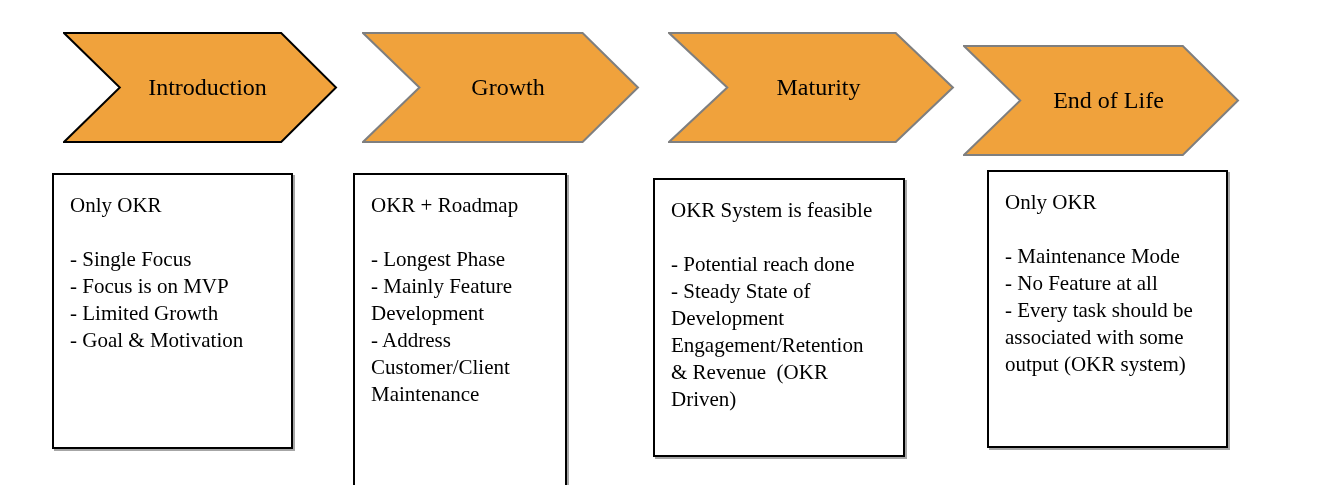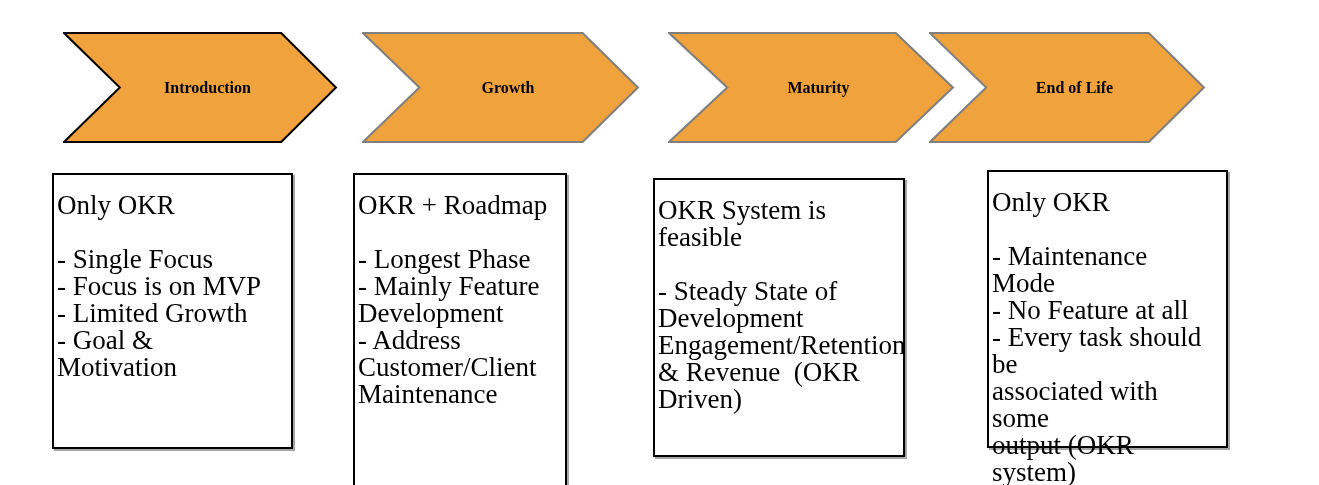--- a/index.html
+++ b/index.html
@@ -33,38 +33,38 @@
   }
   .chevron polygon {
     fill: var(--chevron-fill, #F0A23C);
     stroke: var(--chevron-stroke-rest, #7F7F7F);
     stroke-width: 2;
   }
   .p1 .chevron polygon { stroke: var(--chevron-stroke-first, #000000); }
   .chevron .label {
     position: relative;
     z-index: 1;
-    font-weight: bold;
-    font-size: 16px;
+    font-weight: normal;
+    font-size: 24px;
     margin-left: 34px; 
     margin-right: 20px;
     white-space: nowrap;
   }
   .p1 .chevron { left: 63px;  width: 275px; }
   .p2 .chevron { left: 362px; width: 278px; }
   .p3 .chevron { left: 668px; width: 287px; }
-  .p4 .chevron { left: 929px; width: 277px; }
+  .p4 .chevron { left: 963px; width: 277px; margin-top: 13px; }
 
   .box {
     position: absolute;
     background: var(--box-background, #ffffff);
     border: 2px solid var(--box-border, #000000);
     box-shadow: 2px 2px 0 rgba(0,0,0,0.35);
-    padding: 17px 12px 10px 3px;
-    font-size: 27px;
+    padding: 17px 12px 10px 16px;
+    font-size: 21px;
     line-height: 27px;
   }
   .p1 .box { left: 52px;  top: 173px; width: 241px; height: 276px; }
   .p2 .box { left: 353px; top: 173px; width: 214px; height: 332px; }
   .p3 .box { left: 653px; top: 178px; width: 252px; height: 279px; }
   .p4 .box { left: 987px; top: 170px; width: 241px; height: 278px; }
 
   .box-title { margin: 0 0 27px 0; white-space: pre-wrap; }
   .box-line  { white-space: pre-wrap; }
 </style>
@@ -114,20 +114,21 @@
   <div class="phase p3">
     <div class="chevron">
       <svg viewBox="0 0 276 111" preserveAspectRatio="none">
         <polygon points="1,1 219,1 274,55.5 219,110 1,110 57,55.5"></polygon>
       </svg>
       <span class="label">Maturity</span>
     </div>
     <div class="box">
       <div class="box-title">OKR System is feasible</div>
       <div class="box-body">
+          <div class="box-line">- Potential reach done</div>
           <div class="box-line">- Steady State of</div>
           <div class="box-line">Development</div>
           <div class="box-line">Engagement/Retention</div>
           <div class="box-line">&amp; Revenue  (OKR</div>
           <div class="box-line">Driven)</div>
         </div>
     </div>
   </div>
 
   <div class="phase p4">

